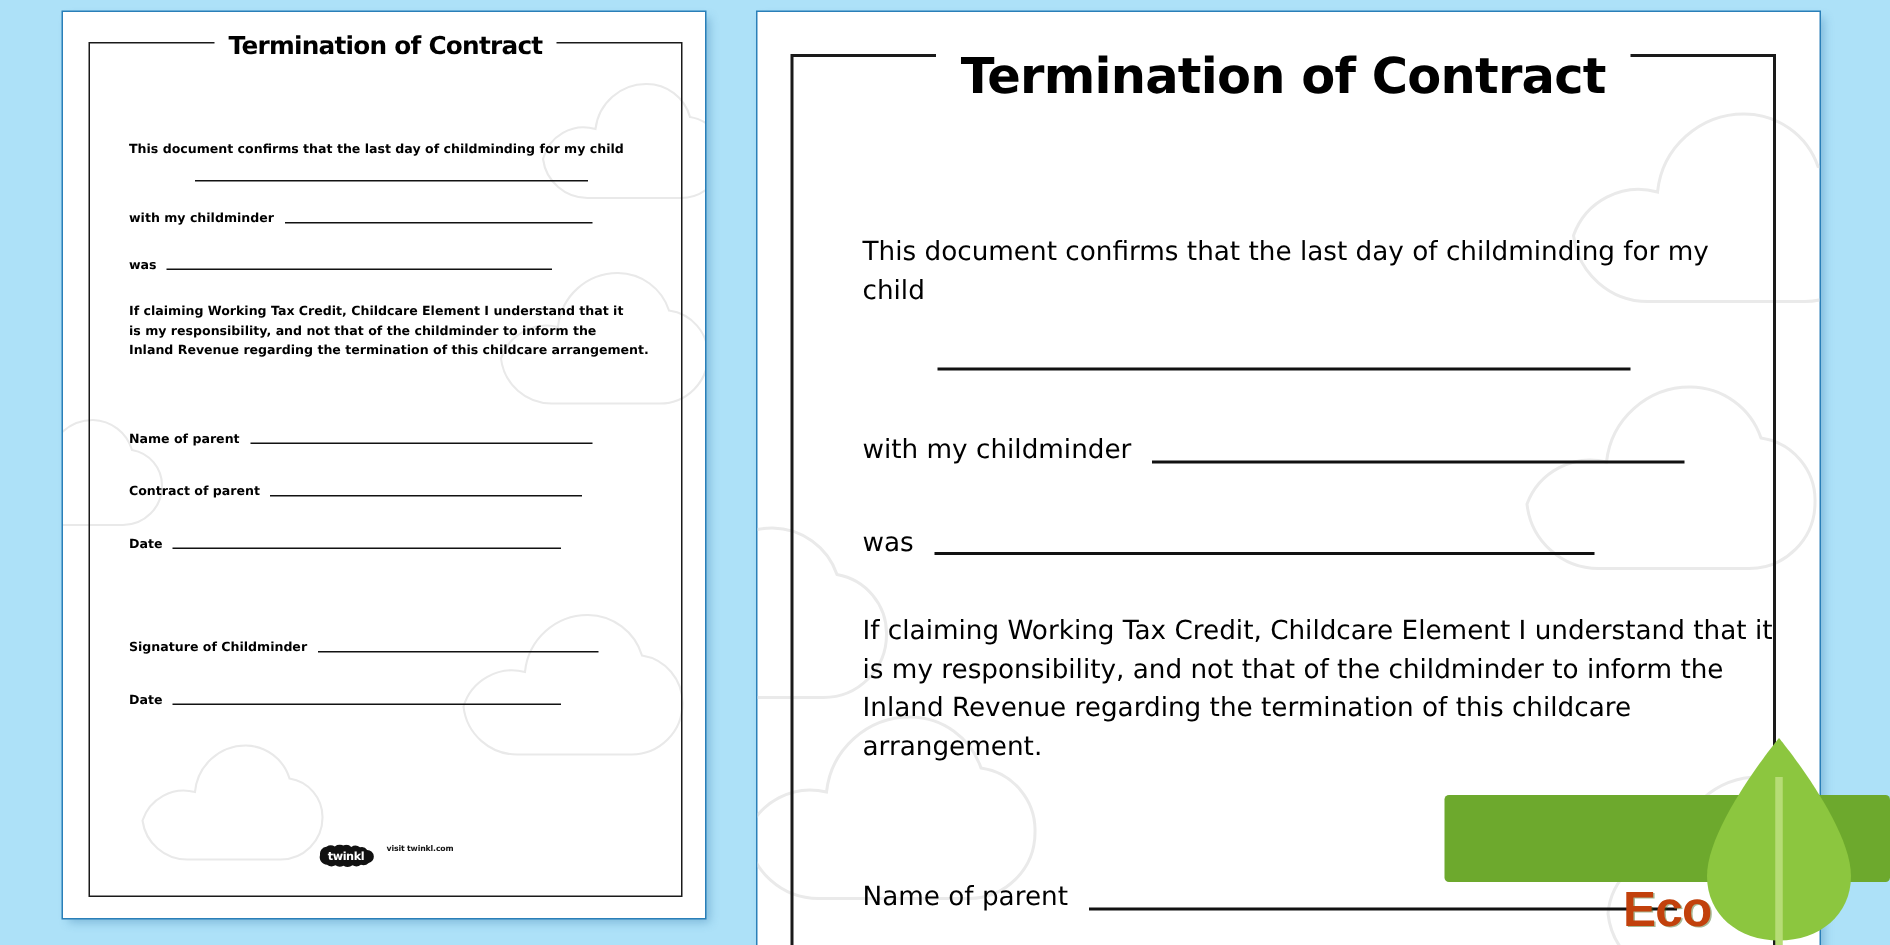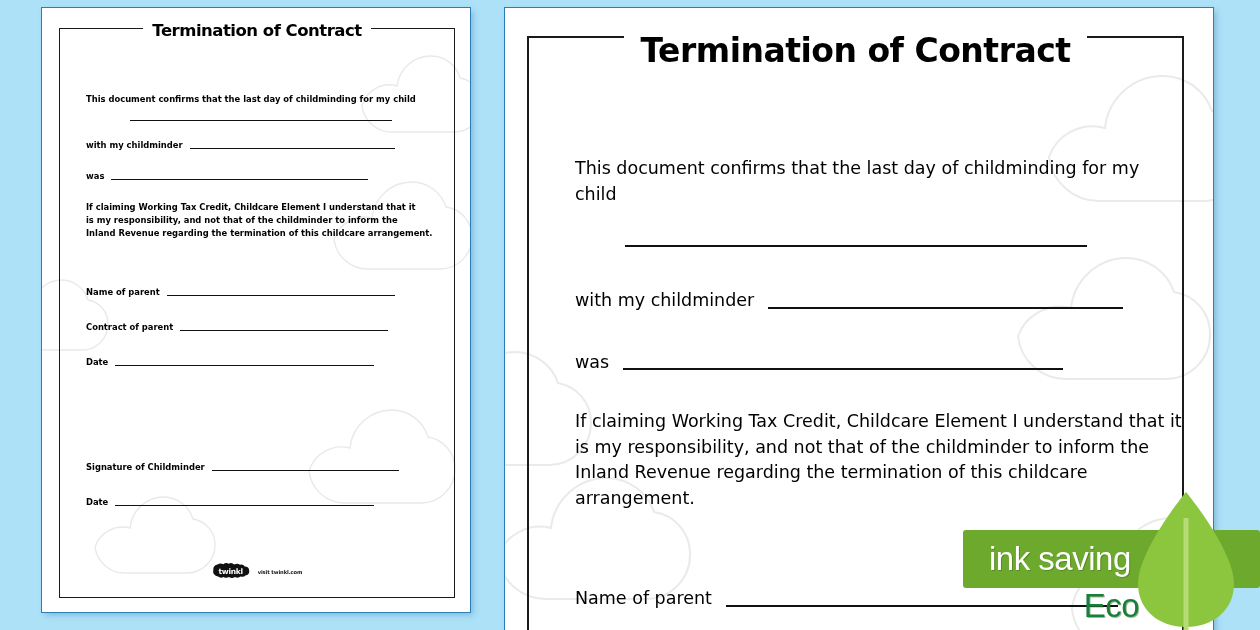--- a/index.html
+++ b/index.html
@@ -114,34 +114,33 @@
   #page-left .row-childminder .rule { width: 205px; border-bottom-width: 1.2px; }
   #page-left .row-was { margin-top: 18px; }
   #page-left .row-was .rule { width: 257px; border-bottom-width: 1.2px; }
   #page-left .para { margin-top: 18px; }
   #page-left .sig-block-1 { margin-top: 46px; }
   #page-left .row-nameparent .rule { width: 228px; border-bottom-width: 1.2px; }
   #page-left .row-sigparent { margin-top: 22px; }
   #page-left .row-sigparent .rule { width: 208px; border-bottom-width: 1.2px; }
   #page-left .row-date1 { margin-top: 22px; }
   #page-left .row-date1 .rule { width: 259px; border-bottom-width: 1.6px; }
-  #page-left .sig-block-2 { margin-top: 92px; }
+  #page-left .sig-block-2 { margin-top: 56px; }
   #page-left .row-sigcm .rule { width: 187px; border-bottom-width: 1.2px; }
   #page-left .row-date2 { margin-top: 22px; }
   #page-left .row-date2 .rule { width: 259px; border-bottom-width: 1.6px; }
   #page-left .gap-sm { display: inline-block; width: 7px; }
 
   
   .twinkl-logo {
     position: absolute;
     z-index: 2;
     left: 0; right: 0;
     bottom: 32px;
     display: flex;
-    align-items: center;
     justify-content: center;
     gap: 4px;
   }
   .twinkl-mark {
     position: relative;
     width: 44px; height: 17px;
     display: flex; align-items: center; justify-content: center;
   }
   .twinkl-mark svg { position: absolute; inset: 0; width: 100%; height: 100%; }
   .twinkl-word {
@@ -241,24 +240,24 @@
     top: -42px;
     width: 124px;
     height: 143px;
   }
   .eco-leaf svg { width: 100%; height: 100%; display: block; }
   .eco-leaf-text {
     position: absolute;
     left: 0; right: 0;
     top: 57px;
     text-align: center;
-    color: #15803d;
+    color: #c2410c;
     font-family: "Liberation Sans", sans-serif;
     font-size: 33px;
-    font-weight: normal;
+    font-weight: bold;
     letter-spacing: -0.5px;
     text-shadow: 1px 1px 0 rgba(60,100,20,0.45);
   }
 </style>
 </head>
 <body>
 
 <div class="page" id="page-left">
 
   <div class="cloud-layer">
@@ -400,21 +399,20 @@
       </div>
 
     </div>
 
   </div>
 
 </div>
 
 <div id="eco-badge">
   <div class="eco-banner"></div>
-  <div class="eco-banner-text">ink saving</div>
   <div class="eco-leaf">
     <svg viewBox="0 0 124 143" aria-hidden="true">
       <path d="M62 4 C62 4 14 62 14 96 C14 122 35 139 62 139 C89 139 110 122 110 96 C110 62 62 4 62 4 Z" fill="#8cc63f"></path>
       <rect x="59.5" y="30" width="5" height="112" fill="#b6dc76"></rect>
     </svg>
   </div>
   <div class="eco-leaf-text">Eco</div>
 </div>
 
 </body></html>

